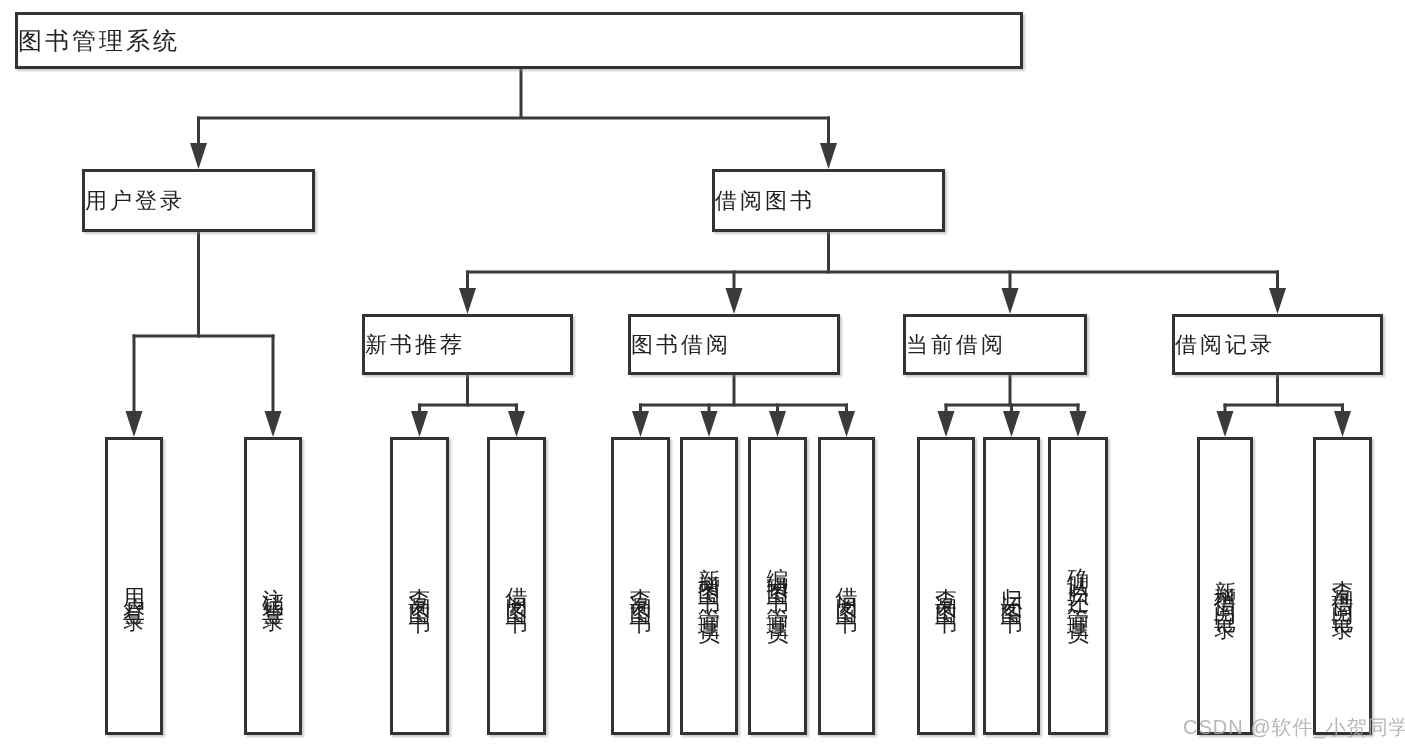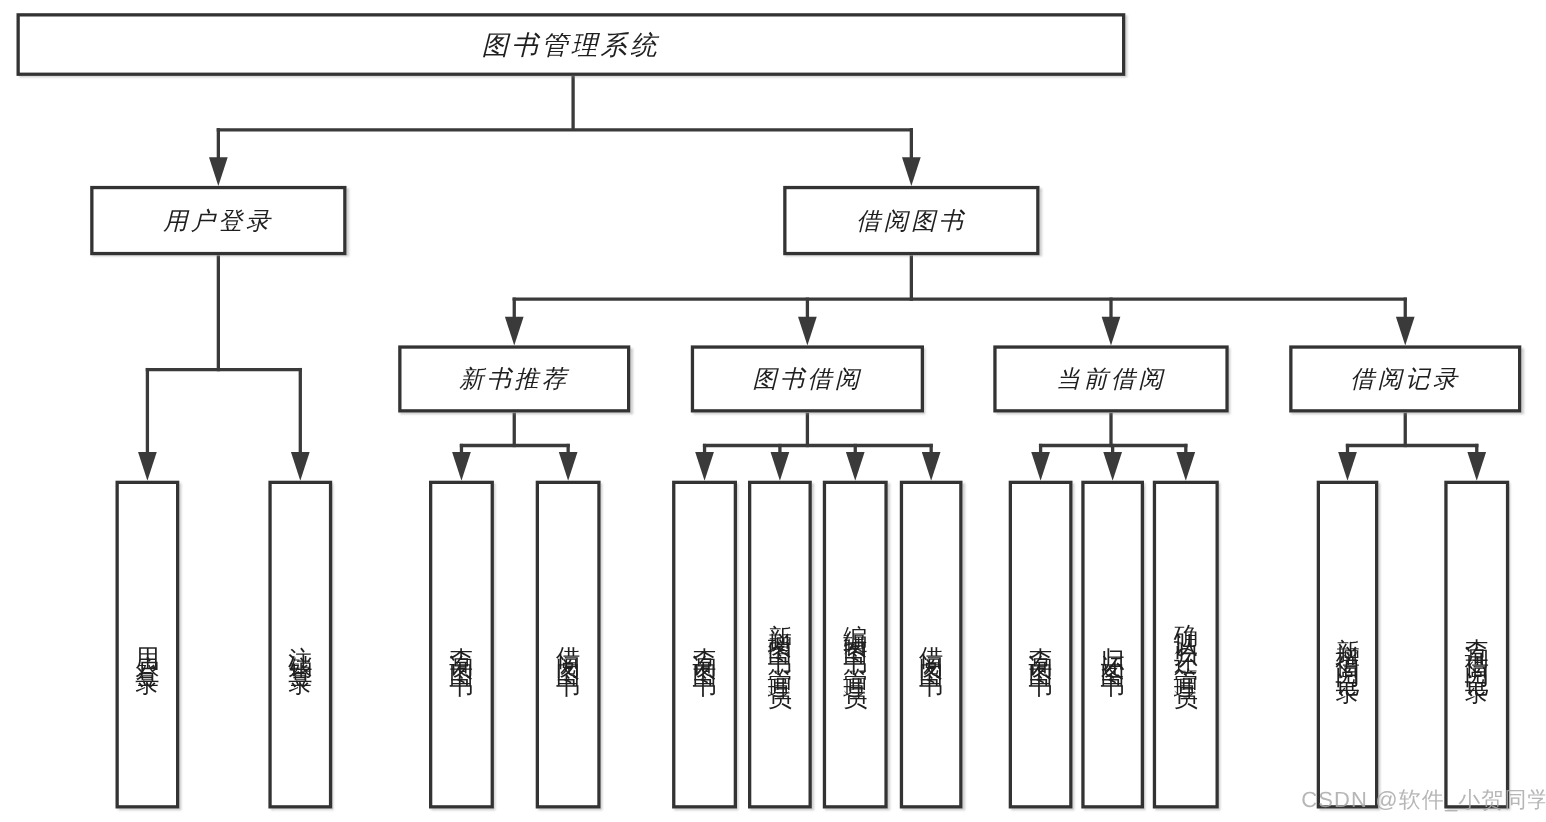--- a/index.html
+++ b/index.html
@@ -19,24 +19,23 @@
     overflow:hidden;
   }
   svg.connectors{position:absolute;left:0;top:0;z-index:1;}
   svg.connectors line{stroke:var(--line);stroke-width:3;}
   svg.connectors polygon{fill:var(--line);}
   .node{
     position:absolute;
     box-sizing:border-box;
     border:3px solid var(--border);
     background:#ffffff;
-    display:flex;align-items:center;justify-content:center;
+    display:flex;align-items:center;justify-content:flex-start;
     z-index:2;
     box-shadow:2px 2px 2px rgba(140,140,140,0.45);
-    font-style:italic;
   }
   .node .lbl{
     font-size:22px;
     letter-spacing:3px;
     white-space:nowrap;
     color:var(--text);
   }
   .node.root .lbl{font-size:24px;letter-spacing:3px;}
   .leaf{
     position:absolute;
@@ -159,21 +158,21 @@
   <div class="node" style="left:712px;top:169px;width:233px;height:63px">
     <span class="lbl">借阅图书</span>
   </div>
 
   <div class="node" style="left:362px;top:314px;width:211px;height:61px">
     <span class="lbl">新书推荐</span>
   </div>
   <div class="node" style="left:628px;top:314px;width:212px;height:61px">
     <span class="lbl">图书借阅</span>
   </div>
-  <div class="node" style="left:903px;top:314px;width:214px;height:61px">
+  <div class="node" style="left:903px;top:314px;width:184px;height:61px">
     <span class="lbl">当前借阅</span>
   </div>
   <div class="node" style="left:1172px;top:314px;width:211px;height:61px">
     <span class="lbl">借阅记录</span>
   </div>
 
   <div class="leaf" style="left:105px;width:58px">
     <span class="lbl">用户登录</span>
   </div>
   <div class="leaf" style="left:244px;width:58px">

